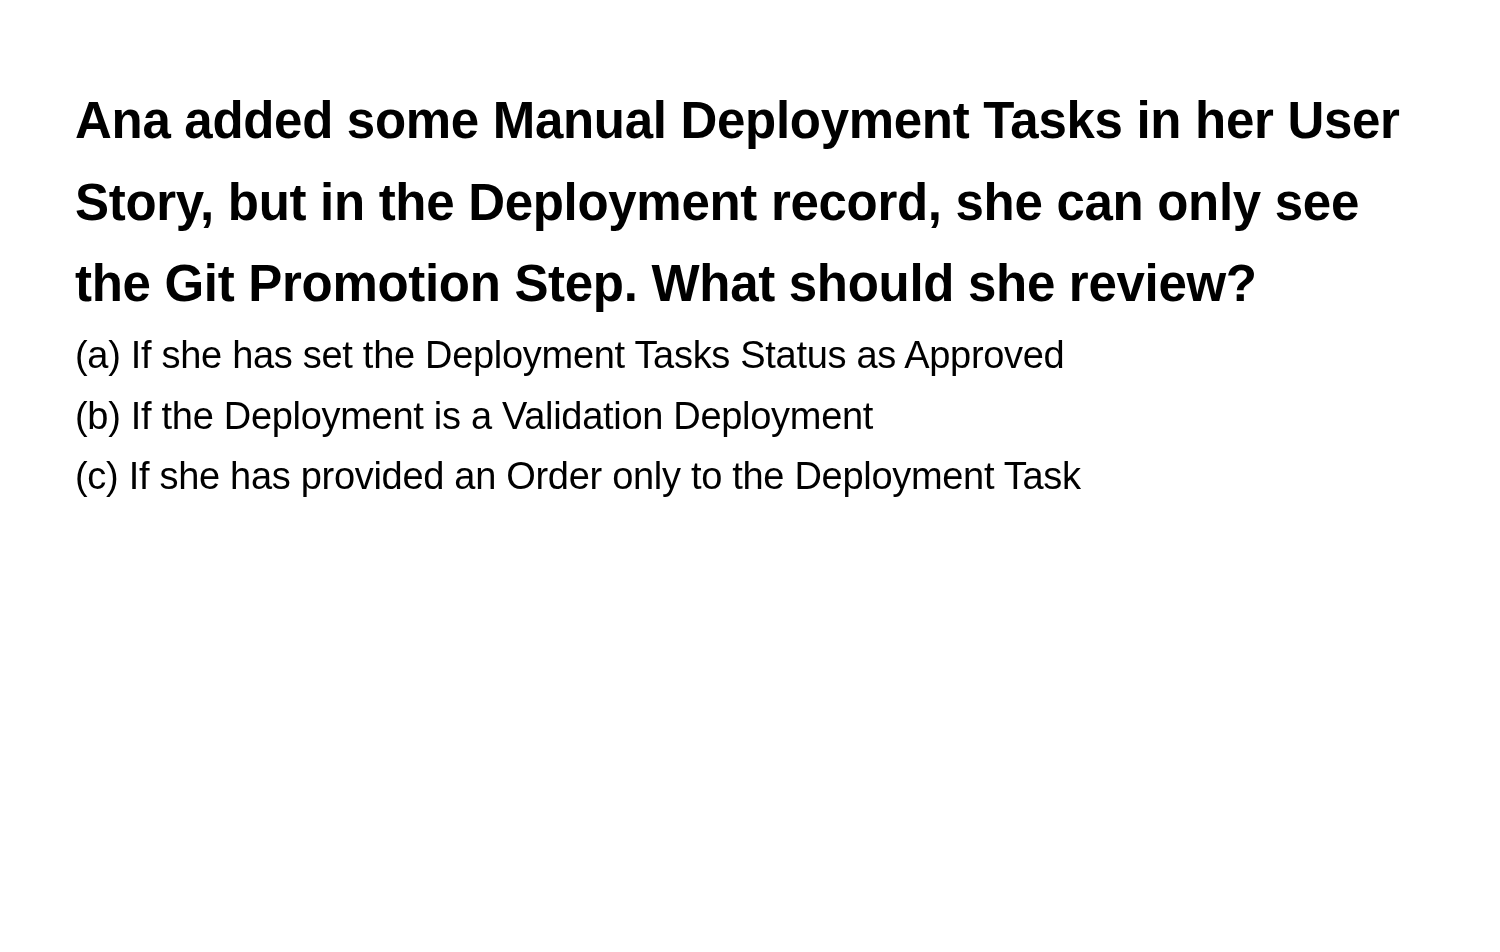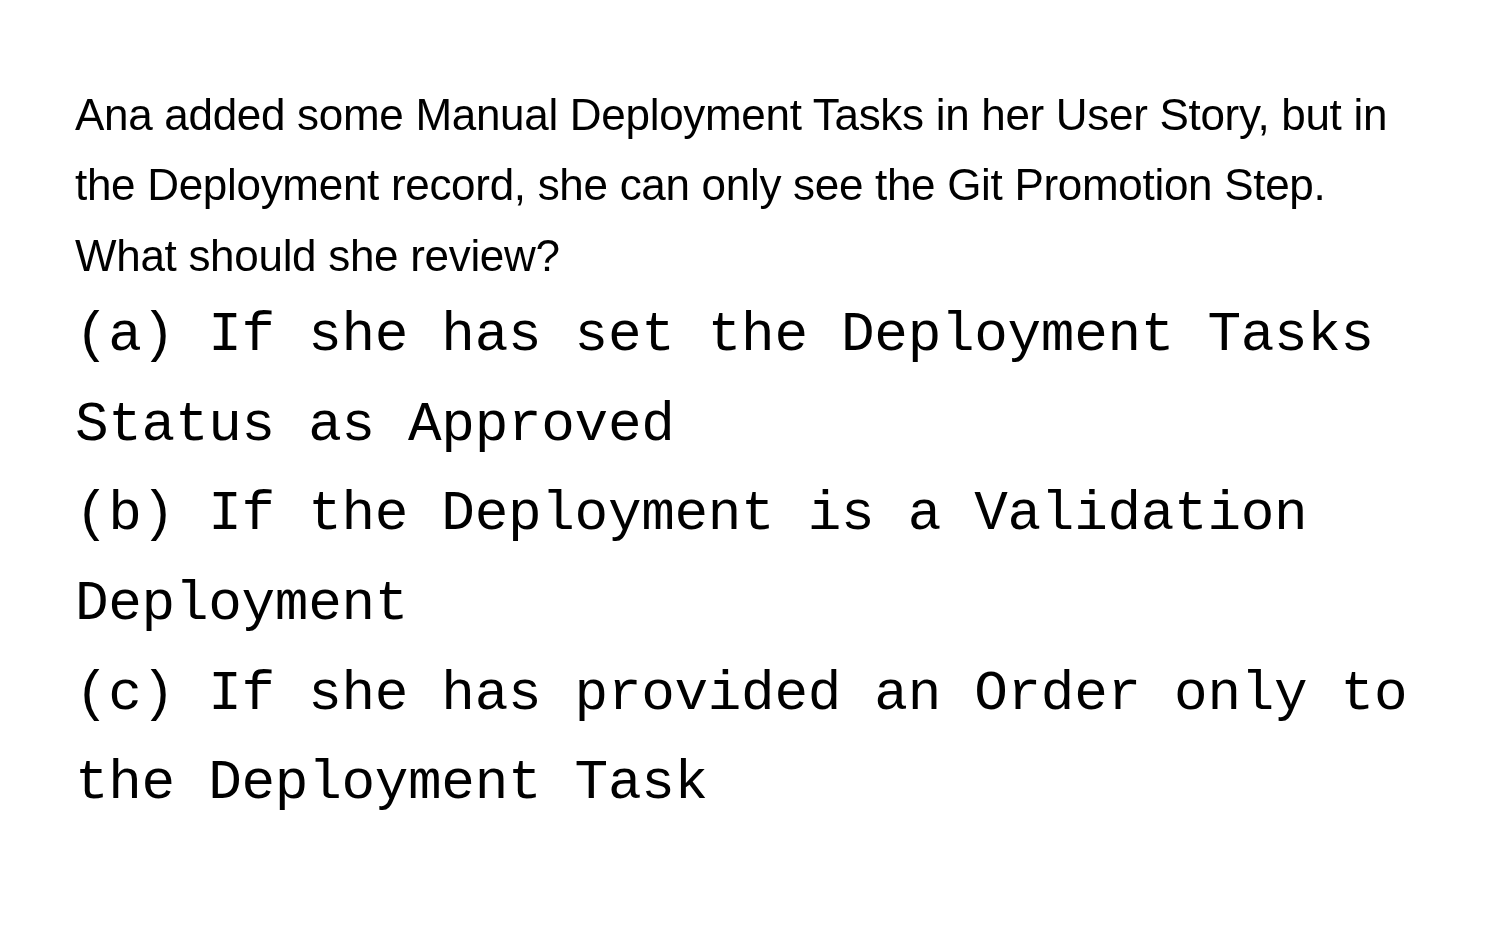--- a/index.html
+++ b/index.html
@@ -9,31 +9,30 @@
     }
     body {
       background: #ffffff;
       width: 1500px;
       height: 952px;
       font-family: -apple-system, BlinkMacSystemFont, "Segoe UI", Helvetica, Arial, sans-serif;
       color: #000000;
       padding: 80px 75px 0 75px;
     }
     .question-text {
-      font-size: 44px;
+      font-size: 51px;
+      line-height: 1.6;
+      font-weight: 700;
+      letter-spacing: -0.3px;
+    }
+    .option-text {
+      font-size: 38px;
       line-height: 1.6;
       font-weight: 400;
       letter-spacing: -0.3px;
-    }
-    .option-text {
-      font-size: 56px;
-      line-height: 1.6;
-      font-weight: 400;
-      letter-spacing: -0.3px;
-      font-family: Liberation Mono, monospace;
     }
   </style>
 </head>
 <body>
 
 <div class="question-text">Ana added some Manual Deployment Tasks in her User Story, but in the Deployment record, she can only see the Git Promotion Step. What should she review?</div>
 <div class="option-text">(a) If she has set the Deployment Tasks Status as Approved</div>
 <div class="option-text">(b) If the Deployment is a Validation Deployment</div>
 <div class="option-text">(c) If she has provided an Order only to the Deployment Task</div>
 

